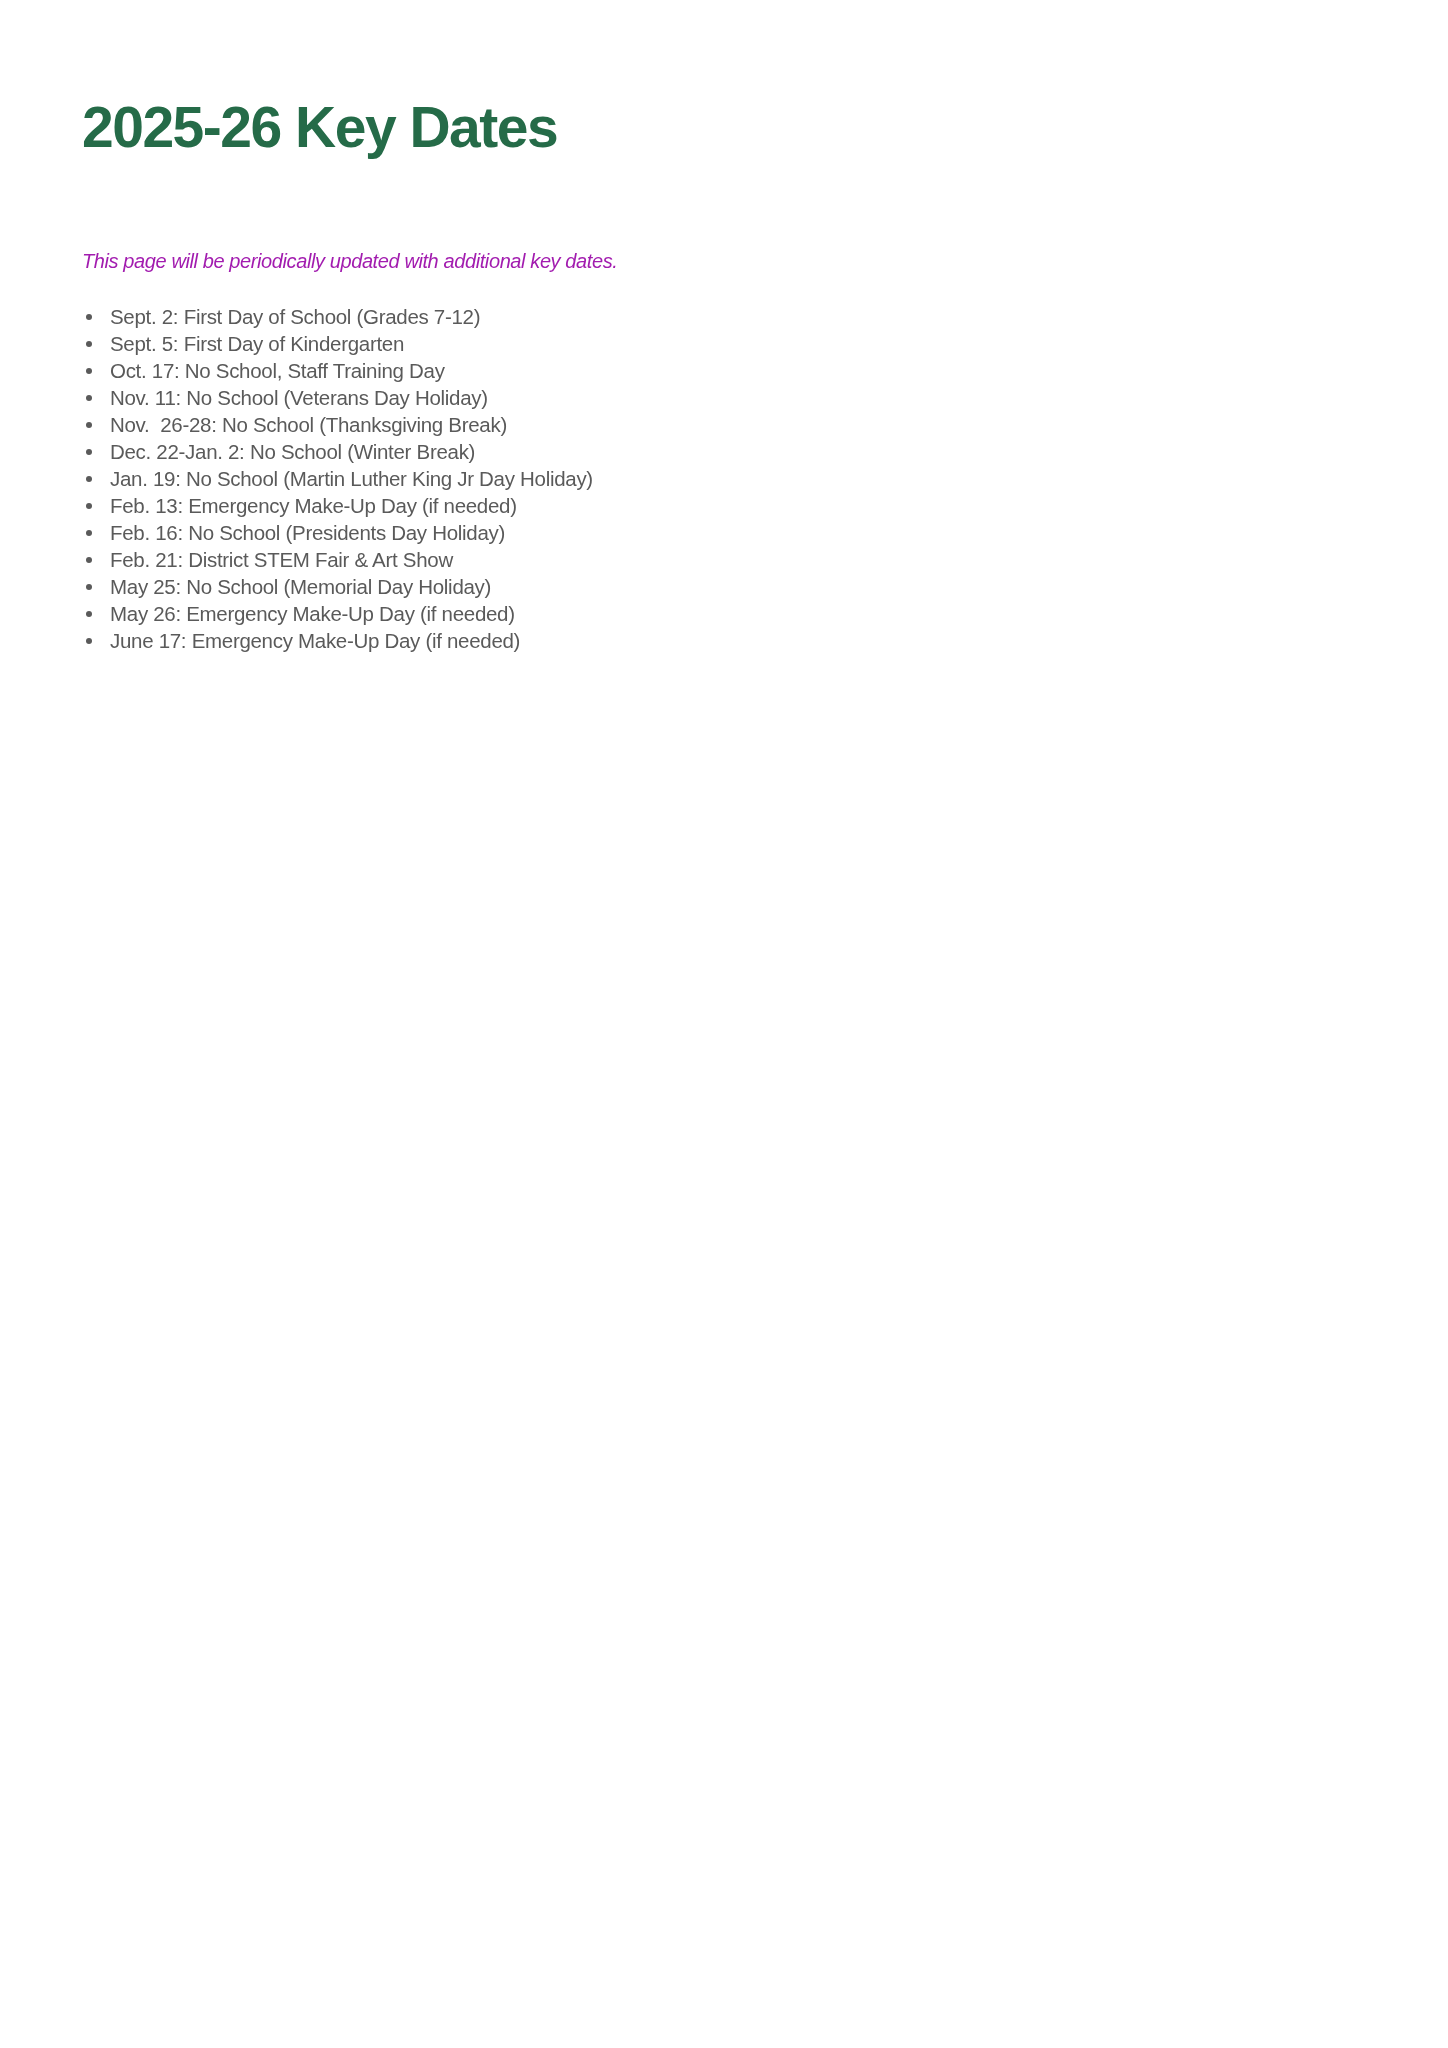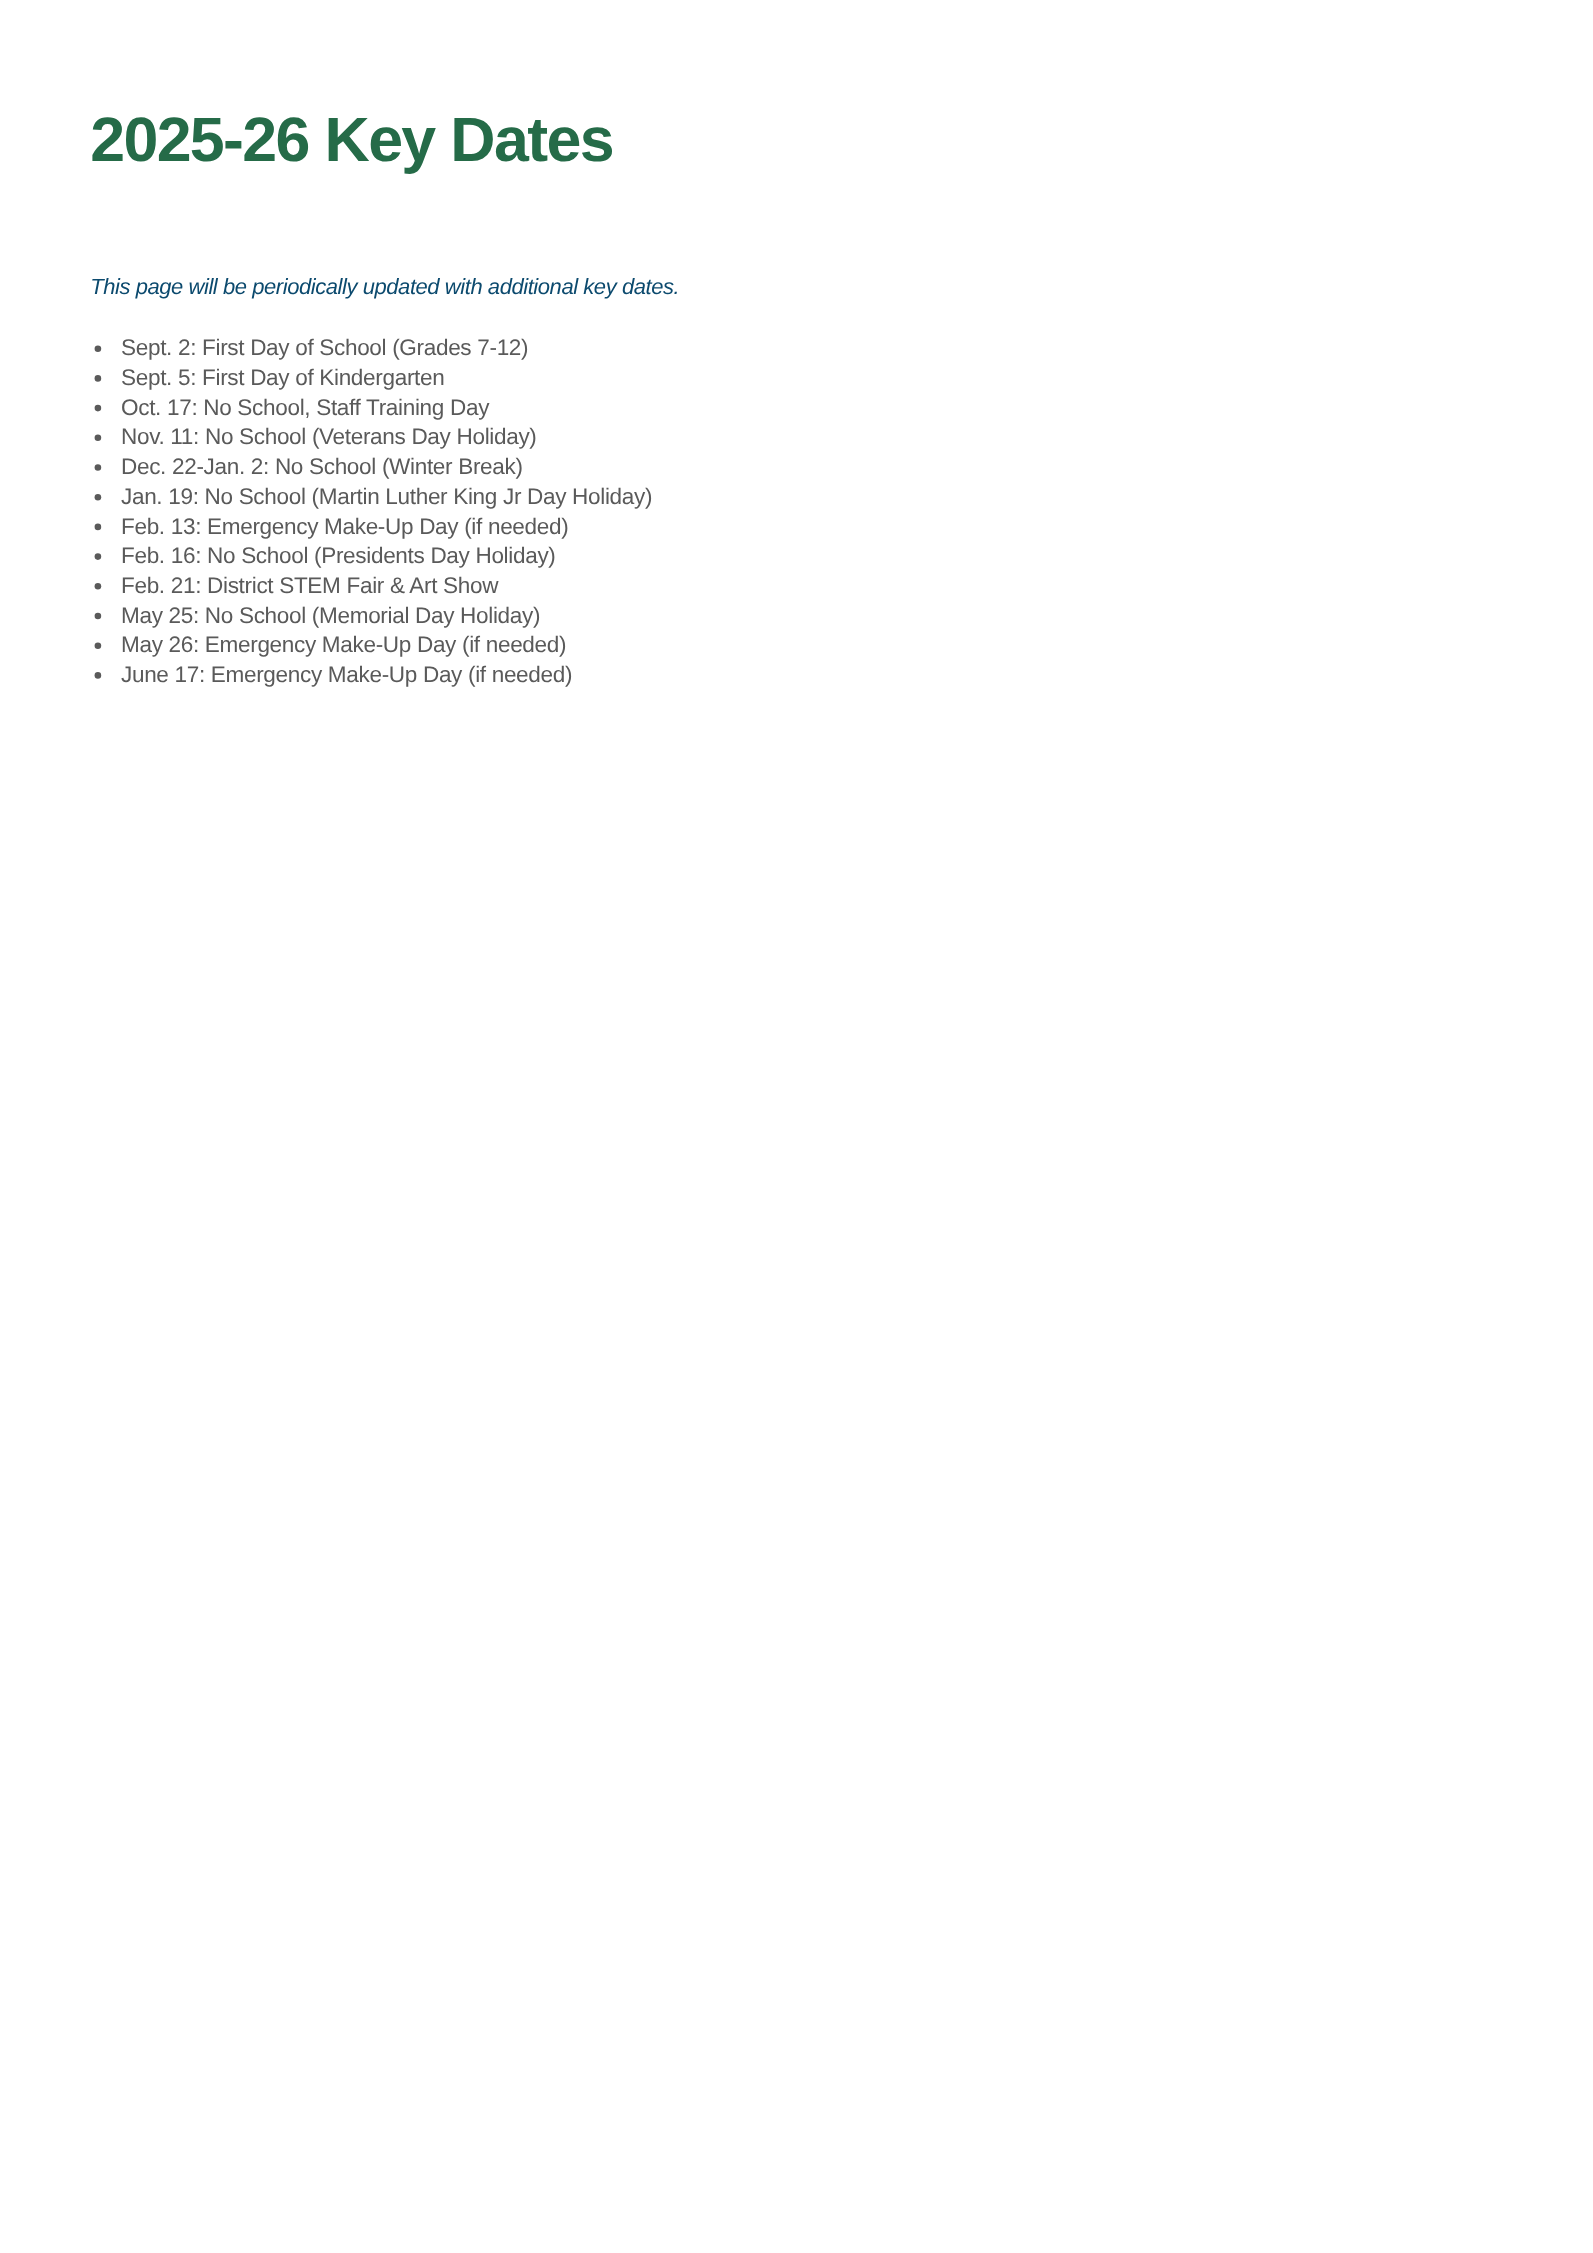--- a/index.html
+++ b/index.html
@@ -8,21 +8,21 @@
   h1 {
     position: absolute; top: 82px; left: 0; margin: 0;
     font-family: "Liberation Sans", sans-serif;
     font-weight: 700; font-size: 57px; letter-spacing: -1.5px;
     color: #256b48; white-space: nowrap; line-height: 90px;
   }
   .note {
     position: absolute; top: 247px; left: 0; margin: 0;
     font-family: "Liberation Sans", sans-serif;
     font-style: italic; font-size: 20px; letter-spacing: -0.4px;
-    color: #0c4a6e; white-space: nowrap; line-height: 28px;
+    color: #a21caf; white-space: nowrap; line-height: 28px;
   }
   ul {
     position: absolute; top: 303px; left: 0; margin: 0; padding: 0;
     list-style: none;
     font-family: "Liberation Sans", sans-serif;
     font-size: 20.5px; letter-spacing: -0.3px; color: #5a5a5a;
   }
   li { position: relative; height: 27px; line-height: 27px; padding-left: 28px; white-space: pre; }
   .bullet {
     position: absolute; left: 4px; top: 11px; width: 6px; height: 6px;
@@ -33,20 +33,21 @@
 <body>
 
 <div class="page">
   <h1>2025-26 Key Dates</h1>
   <p class="note">This page will be periodically updated with additional key dates.</p>
   <ul>
     <li><span class="bullet"></span><span>Sept. 2: First Day of School (Grades 7-12)</span></li>
     <li><span class="bullet"></span><span>Sept. 5: First Day of Kindergarten</span></li>
     <li><span class="bullet"></span><span>Oct. 17: No School, Staff Training Day</span></li>
     <li><span class="bullet"></span><span>Nov. 11: No School (Veterans Day Holiday)</span></li>
+    <li><span class="bullet"></span><span>Nov.  26-28: No School (Thanksgiving Break)</span></li>
     <li><span class="bullet"></span><span>Dec. 22-Jan. 2: No School (Winter Break)</span></li>
     <li><span class="bullet"></span><span>Jan. 19: No School (Martin Luther King Jr Day Holiday)</span></li>
     <li><span class="bullet"></span><span>Feb. 13: Emergency Make-Up Day (if needed)</span></li>
     <li><span class="bullet"></span><span>Feb. 16: No School (Presidents Day Holiday)</span></li>
     <li><span class="bullet"></span><span>Feb. 21: District STEM Fair &amp; Art Show</span></li>
     <li><span class="bullet"></span><span>May 25: No School (Memorial Day Holiday)</span></li>
     <li><span class="bullet"></span><span>May 26: Emergency Make-Up Day (if needed)</span></li>
     <li><span class="bullet"></span><span>June 17: Emergency Make-Up Day (if needed)</span></li>
   </ul>
 </div>

